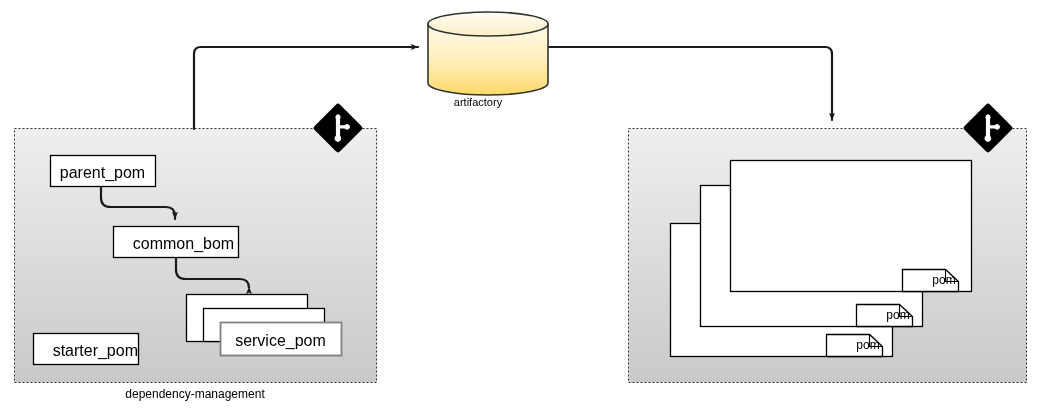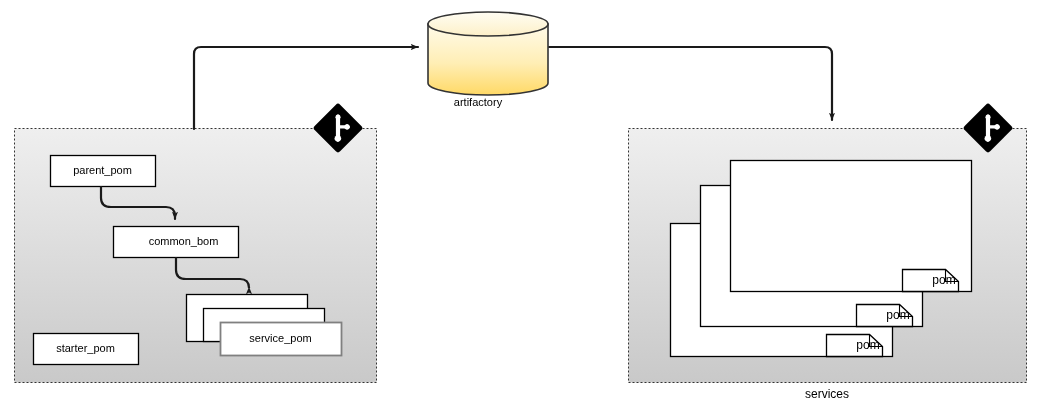--- a/index.html
+++ b/index.html
@@ -22,21 +22,21 @@
   }
   svg#diagram-svg {
     position: absolute;
     left: 0; top: 0;
     width: 1040px;
     height: 420px;
   }
   .node-label {
     position: absolute;
     font-family: "Liberation Sans", sans-serif;
-    font-size: 11px;
+    font-size: 16px;
     color: #000000;
     text-align: center;
     white-space: nowrap;
     pointer-events: none;
     line-height: 1;
   }
   .group-caption {
     position: absolute;
     font-family: "Liberation Sans", sans-serif;
     font-size: 12px;
@@ -175,26 +175,26 @@
       </g>
     </g>
   </svg>
 
   <div class="cyl-label" style="left:428px; top:61px; width:100px;margin-top:35px;">artifactory</div>
 
   <div class="node-label" style="left:50px; top:165px; width:105px;">parent_pom</div>
 
   <div class="node-label" style="left:113px; top:236px; width:141px;">common_bom</div>
 
-  <div class="node-label" style="left:33px; top:343px; width:105px;">starter_pom</div>
+  <div class="node-label" style="left:33px; top:343px; width:105px;text-align:right;">starter_pom</div>
 
   <div class="node-label" style="left:220px; top:333px; width:121px;">service_pom</div>
 
   <div class="pom-label" style="left:826px; top:339px; width:46px;">pom</div>
 
   <div class="pom-label" style="left:856px; top:309px; width:46px;">pom</div>
 
   <div class="pom-label" style="left:902px; top:274px; width:46px;">pom</div>
 
-
-  <div class="group-caption" style="left:628px; top:387px; width:398px;">services</div>
+  <div class="group-caption" style="left:14px; top:387px; width:362px;">dependency-management</div>
+
 
 </div>
 
 </body></html>

